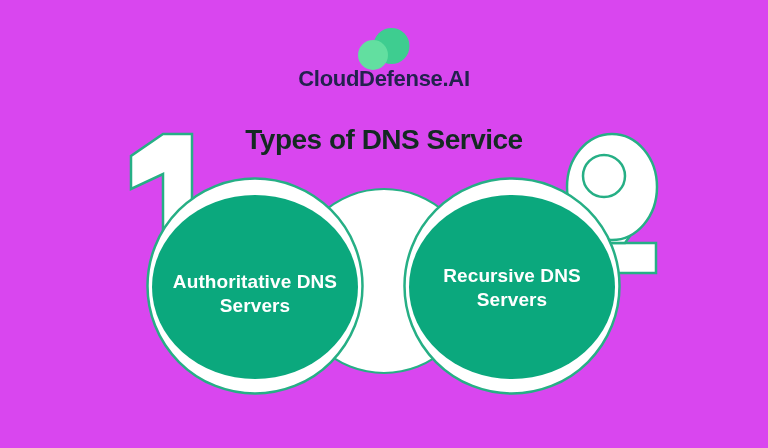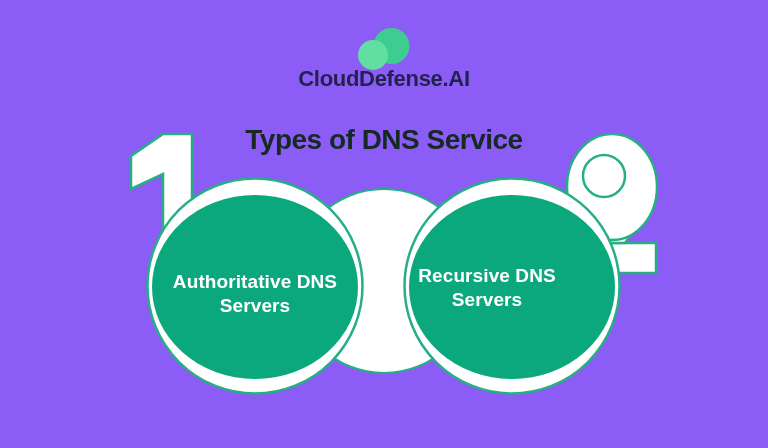--- a/index.html
+++ b/index.html
@@ -1,37 +1,37 @@
 <!DOCTYPE html>
 <html><head>
 <meta charset="utf-8">
 <style>
   html,body{margin:0;padding:0;background:#ffffff;}
   .canvas{
     position:relative;width:768px;height:448px;margin:0 auto;
-    background:#8b5cf6;overflow:hidden;
+    background:#d946ef;overflow:hidden;
     font-family:"Liberation Sans", sans-serif;
   }
   .cloud-svg{position:absolute;left:352px;top:24px;width:64px;height:58px;}
   .brand-name{
     position:absolute;left:0;top:66px;width:768px;text-align:center;
     font-size:22px;font-weight:800;letter-spacing:-0.3px;color:#23224E;
   }
   .page-title{
     position:absolute;left:0;top:124px;width:768px;margin:0;text-align:center;
     font-size:28px;font-weight:700;letter-spacing:-0.5px;color:#142A22;
   }
   .diagram-svg{position:absolute;left:0;top:0;width:768px;height:448px;}
   .circle-label{
     position:absolute;top:264px;width:186px;
     text-align:center;color:#ffffff;font-size:19px;font-weight:700;
     line-height:24px;letter-spacing:0.1px;
   }
   .label-left{left:162px;margin-top:6px;}
-  .label-right{left:394px;}
+  .label-right{left:419px;}
 </style>
 </head>
 <body>
 
 <div class="canvas">
 
   <svg class="cloud-svg" viewBox="0 0 64 58" aria-hidden="true">
     <circle cx="39.5" cy="22" r="18" fill="#3ECD90"></circle>
     <circle cx="21" cy="31" r="15" fill="#62DFA0"></circle>
   </svg>

